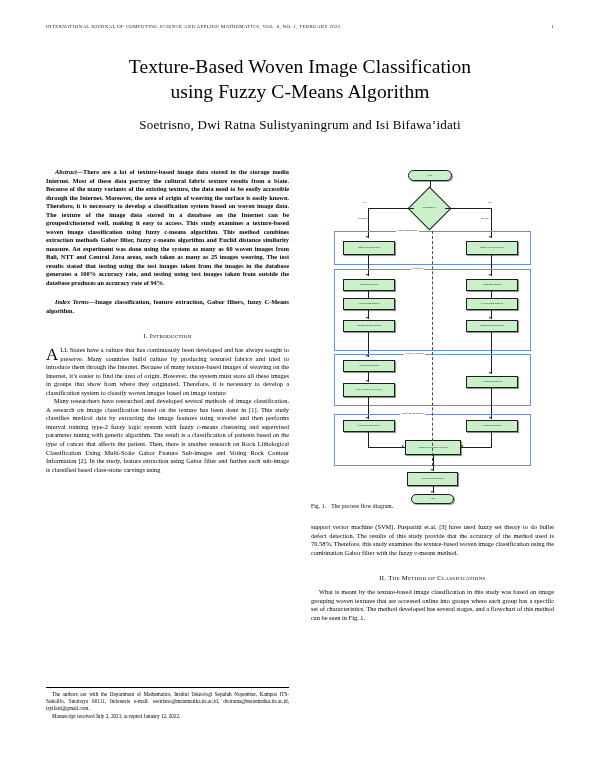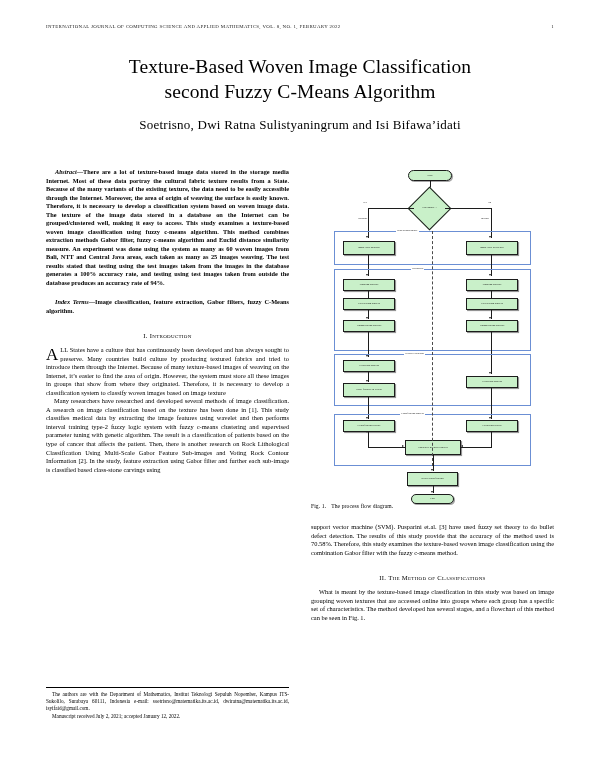--- a/index.html
+++ b/index.html
@@ -275,21 +275,21 @@
 <div class="page">
 
   <div class="running-head">
     <span class="rh-left">INTERNATIONAL JOURNAL OF COMPUTING SCIENCE AND APPLIED MATHEMATICS, VOL. 8, NO. 1, FEBRUARY 2022</span>
     <span class="rh-page">1</span>
   </div>
 
   <div class="title-block">
     <h1 class="paper-title">
       <span>Texture-Based Woven Image Classification</span>
-      <span class="line2">second Fuzzy C-Means Algorithm</span>
+      <span class="line2">using Fuzzy C-Means Algorithm</span>
     </h1>
     <div class="authors">Soetrisno, Dwi Ratna Sulistyaningrum and Isi Bifawa’idati</div>
   </div>
 
   <div class="columns">
 
     <div class="col col-left">
 
       <p class="abstract"><span class="abstract-lead">Abstract</span><span>—There are a lot of texture-based image data stored in the storage media Internet. Most of these data portray the cultural fabric texture results from a State. Because of the many variants of the existing texture, the data need to be easily accessible through the Internet. Moreover, the area of origin of weaving the surface is easily known. Therefore, it is necessary to develop a classification system based on woven image data. The texture of the image data stored in a database on the Internet can be grouped/clustered well, making it easy to access. This study examines a texture-based woven image classification using fuzzy c-means algorithm. This method combines extraction methods Gabor filter, fuzzy c-means algorithm and Euclid distance similarity measure. An experiment was done using the system as many as 60 woven images from Bali, NTT and Central Java areas, each taken as many as 25 images weaving. The test results stated that testing using the test images taken from the images in the database generates a 100% accuracy rate, and testing using test images taken from outside the database produces an accuracy rate of 94%.</span></p>
 

